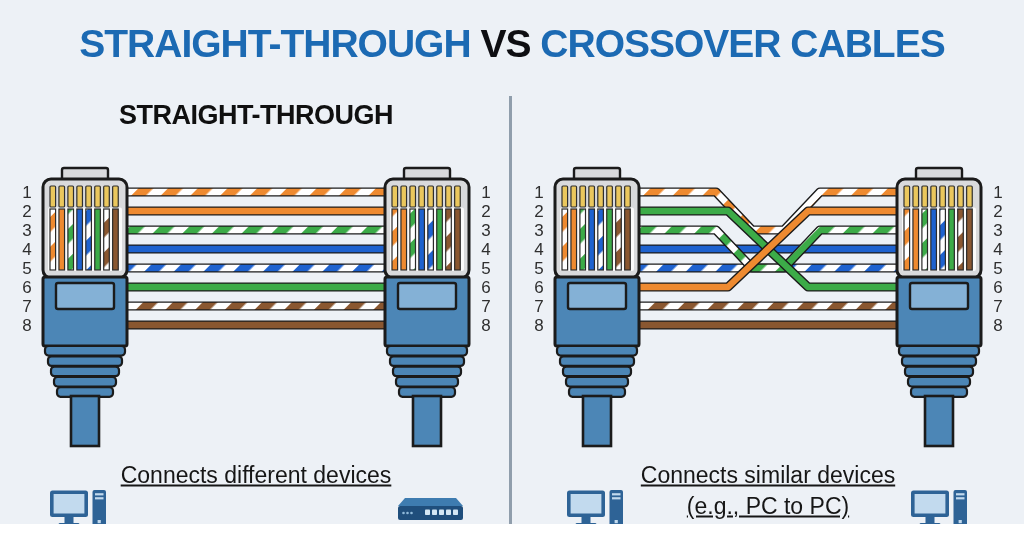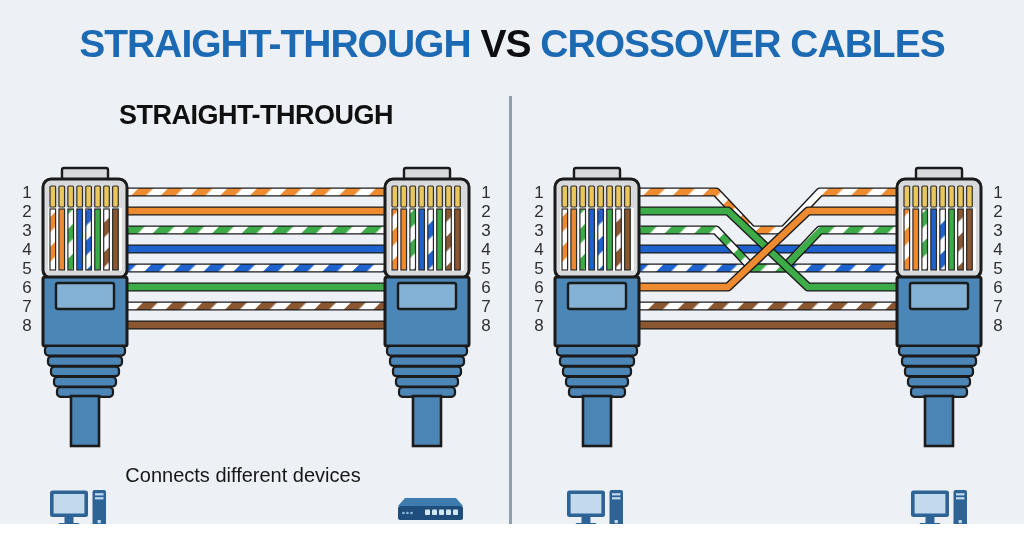--- a/index.html
+++ b/index.html
@@ -21,22 +21,22 @@
   .panel-title{
     position:absolute; left:256px; top:115px; transform:translate(-50%,-50%);
     margin:0; font-size:27px; font-weight:bold; color:#101010; letter-spacing:-0.5px; white-space:nowrap;
   }
   .cable-svg{position:absolute; left:0; top:0; width:512px; height:559px;}
   .pin-num{
     position:absolute; transform:translate(-50%,-50%);
     font-size:17px; color:#2F2F2F; line-height:1;
   }
   .caption{
-    position:absolute; left:243px; transform:translate(-50%,-50%);
-    margin:0; color:#161616; white-space:nowrap; font-size:20px;
+    position:absolute; left:256px; transform:translate(-50%,-50%);
+    margin:0; color:#161616; white-space:nowrap; font-size:23px;text-decoration:underline;
   }
   .caption.l1{top:475px;}
   .caption.l2{top:506px;}
   .dev-icon{position:absolute;}
 </style>
 </head>
 <body>
 
 <div class="canvas">
 
@@ -294,20 +294,22 @@
         <div class="pin-num" style="left: 27px; top: 325px;">8</div>
         <div class="pin-num" style="left: 486px; top: 192px;">1</div>
         <div class="pin-num" style="left: 486px; top: 211px;">2</div>
         <div class="pin-num" style="left: 486px; top: 230px;">3</div>
         <div class="pin-num" style="left: 486px; top: 249px;">4</div>
         <div class="pin-num" style="left: 486px; top: 268px;">5</div>
         <div class="pin-num" style="left: 486px; top: 287px;">6</div>
         <div class="pin-num" style="left: 486px; top: 306px;">7</div>
         <div class="pin-num" style="left: 486px; top: 325px;">8</div>
       </div>
+    <p class="caption l1">Connects similar devices</p>
+    <p class="caption l2">(e.g., PC to PC)</p>
 
     <svg class="dev-icon" style="left:54px; top:489px;" width="58" height="42" viewBox="0 0 58 42">
       <rect x="1" y="1.5" width="38" height="26.5" rx="2.5" fill="#2E6396"></rect>
       <rect x="4.6" y="5" width="30.8" height="19.5" fill="#C2DAEE"></rect>
       <rect x="15.5" y="28" width="9" height="6" fill="#2E6396"></rect>
       <rect x="9.5" y="34" width="21" height="4" rx="1.5" fill="#2E6396"></rect>
       <rect x="43.5" y="1" width="13.5" height="39" rx="2" fill="#2E6396"></rect>
       <rect x="46" y="4.2" width="8.5" height="2.2" fill="#C2DAEE"></rect>
       <rect x="46" y="8.2" width="8.5" height="2.2" fill="#C2DAEE"></rect>
       <rect x="48.6" y="31" width="3.2" height="3.2" fill="#C2DAEE"></rect>

